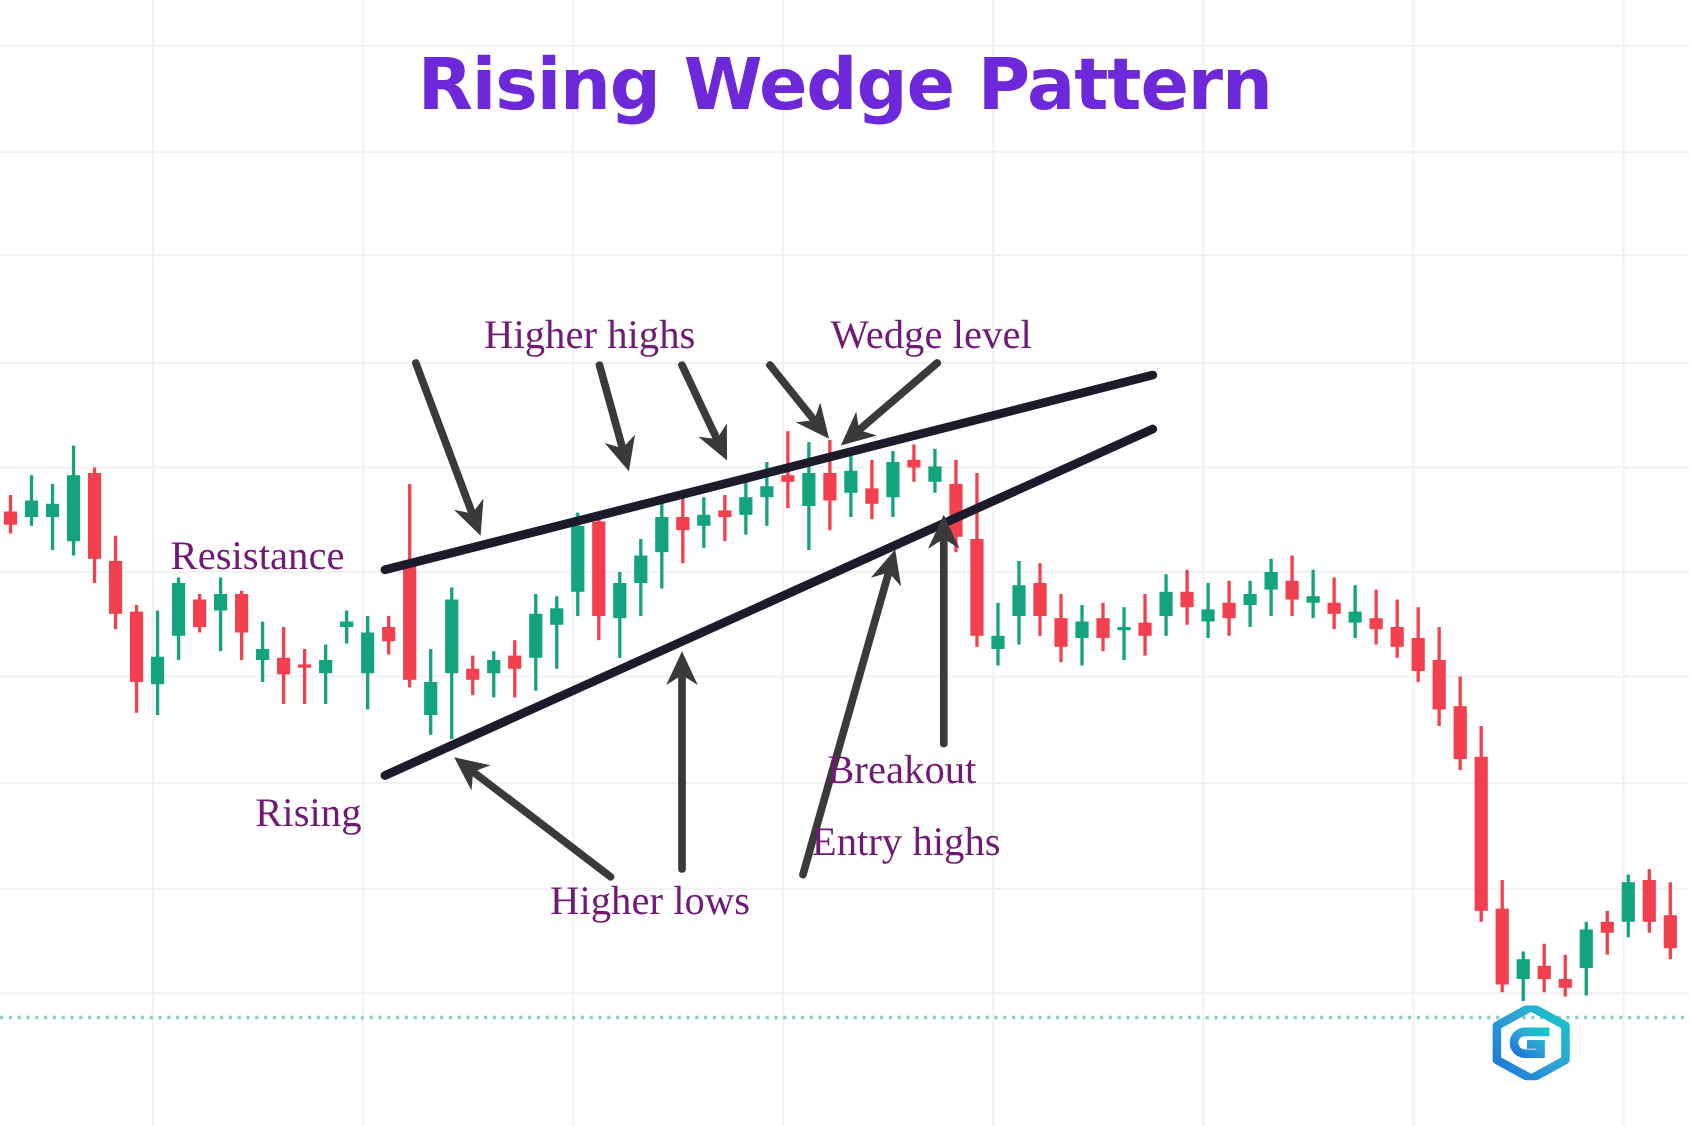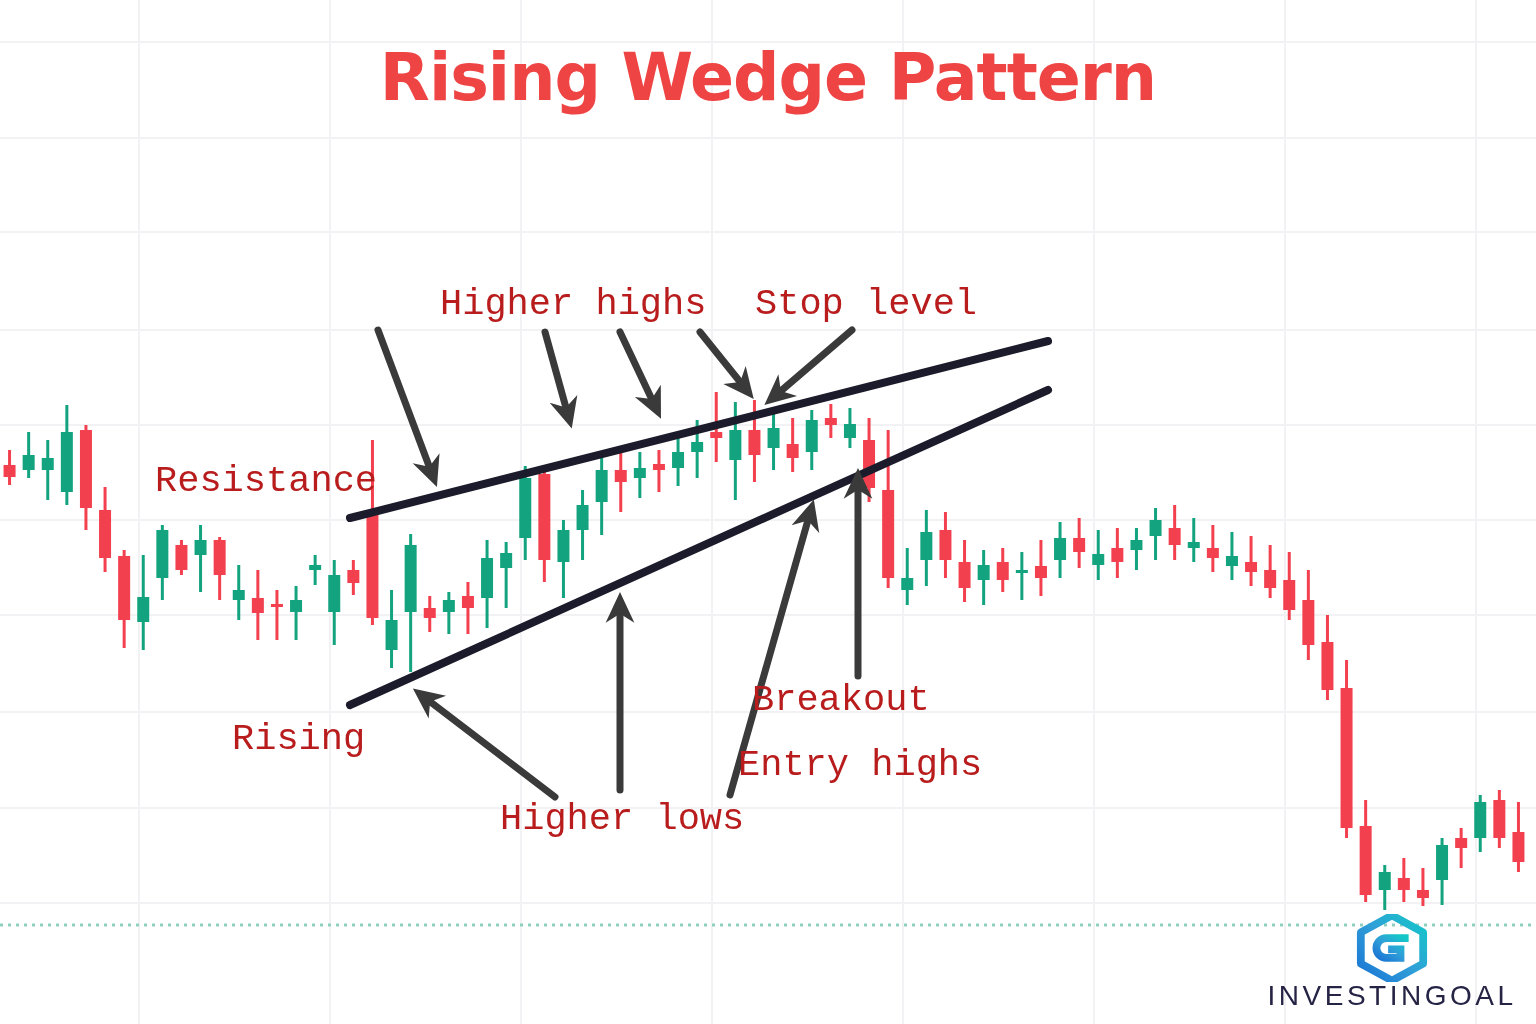--- a/index.html
+++ b/index.html
@@ -21,22 +21,22 @@
     font-size:65px;
     font-weight:bold;
     color:#232140;
     letter-spacing:-1px;
     font-family:"DejaVu Sans", sans-serif;
   }
 
   .annot {
     position:absolute;
     font-size:37px;
-    color:#b91c1c;
-    font-family:Liberation Mono, monospace;
+    color:#701a75;
+    font-family:Liberation Serif, serif;
     white-space:nowrap;
     line-height:1;
   }
 
   .logo-wrap {
     position:absolute;
     left:1266px; top:914px;
     width:252px; height:100px;
   }
   .logo-mark { position:absolute; left:90px; top:0px; width:72px; height:68px; }
@@ -263,33 +263,32 @@
       <line x1="620" y1="332" x2="655" y2="406" marker-end="url(#arrowhead)"></line>
       <line x1="700" y1="332" x2="745" y2="388" marker-end="url(#arrowhead)"></line>
       <line x1="852" y1="330" x2="775" y2="396" marker-end="url(#arrowhead)"></line>
       <line x1="555" y1="797" x2="424" y2="697" marker-end="url(#arrowhead)"></line>
       <line x1="620" y1="790" x2="620" y2="606" marker-end="url(#arrowhead)"></line>
       <line x1="730" y1="795" x2="810" y2="513" marker-end="url(#arrowhead)"></line>
       <line x1="858" y1="676" x2="858" y2="482" marker-end="url(#arrowhead)"></line>
     </g>
   </svg>
 
-  <div class="title" style="color: #ef4444;">Rising Wedge Pattern</div>
+  <div class="title" style="color: #6d28d9;">Rising Wedge Pattern</div>
 
   <div id="annot-layer">
       <div class="annot" style="left: 440px; top: 286px;">Higher highs</div>
-      <div class="annot" style="left: 755px; top: 286px;">Stop level</div>
-      <div class="annot" style="left: 155px; top: 463px;">Resistance</div>
+      <div class="annot" style="left: 755px; top: 286px;">Wedge level</div>
+      <div class="annot" style="left: 155px; top: 487px;">Resistance</div>
       <div class="annot" style="left: 752px; top: 682px;">Breakout</div>
       <div class="annot" style="left: 232px; top: 721px;">Rising</div>
       <div class="annot" style="left: 738px; top: 747px;">Entry highs</div>
       <div class="annot" style="left: 500px; top: 801px; text-align: right;">Higher lows</div>
     </div>
 
   <div class="logo-wrap">
     <svg class="logo-mark" viewBox="0 0 100 96">
       <path d="M50 2 L94 26 L94 70 L50 94 L6 70 L6 26 Z" fill="none" stroke="url(#logoGrad)" stroke-width="11" stroke-linejoin="round"></path>
       <path d="M68 34 L42 34 A14 14 0 0 0 42 62 L62 62 L62 50 L50 50" fill="none" stroke="url(#logoGrad)" stroke-width="11" stroke-linecap="square" stroke-linejoin="miter"></path>
     </svg>
-    <div class="logo-text">INVESTINGOAL</div>
   </div>
 
 </div>
 
 </body></html>

